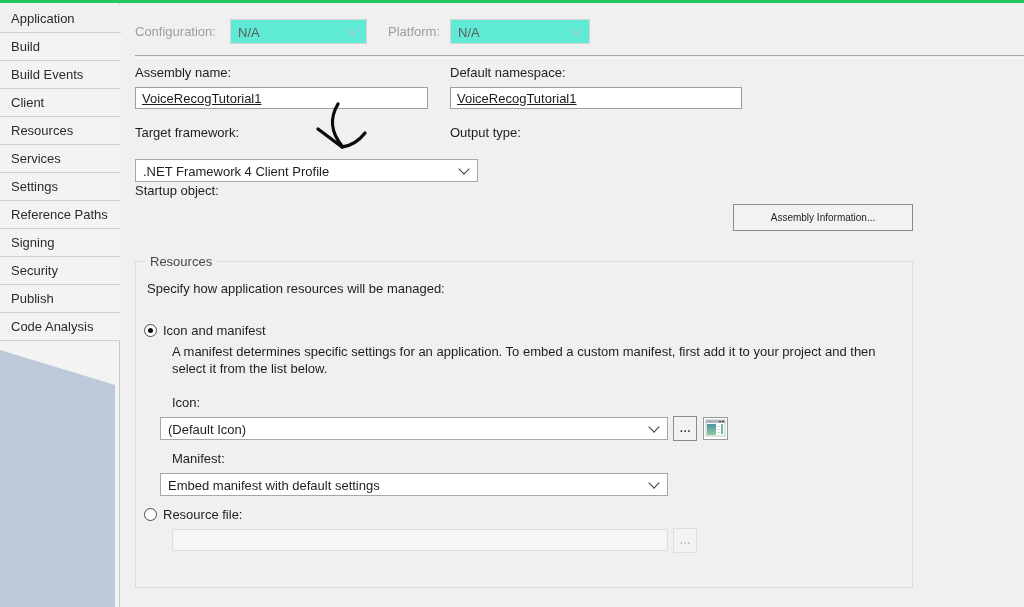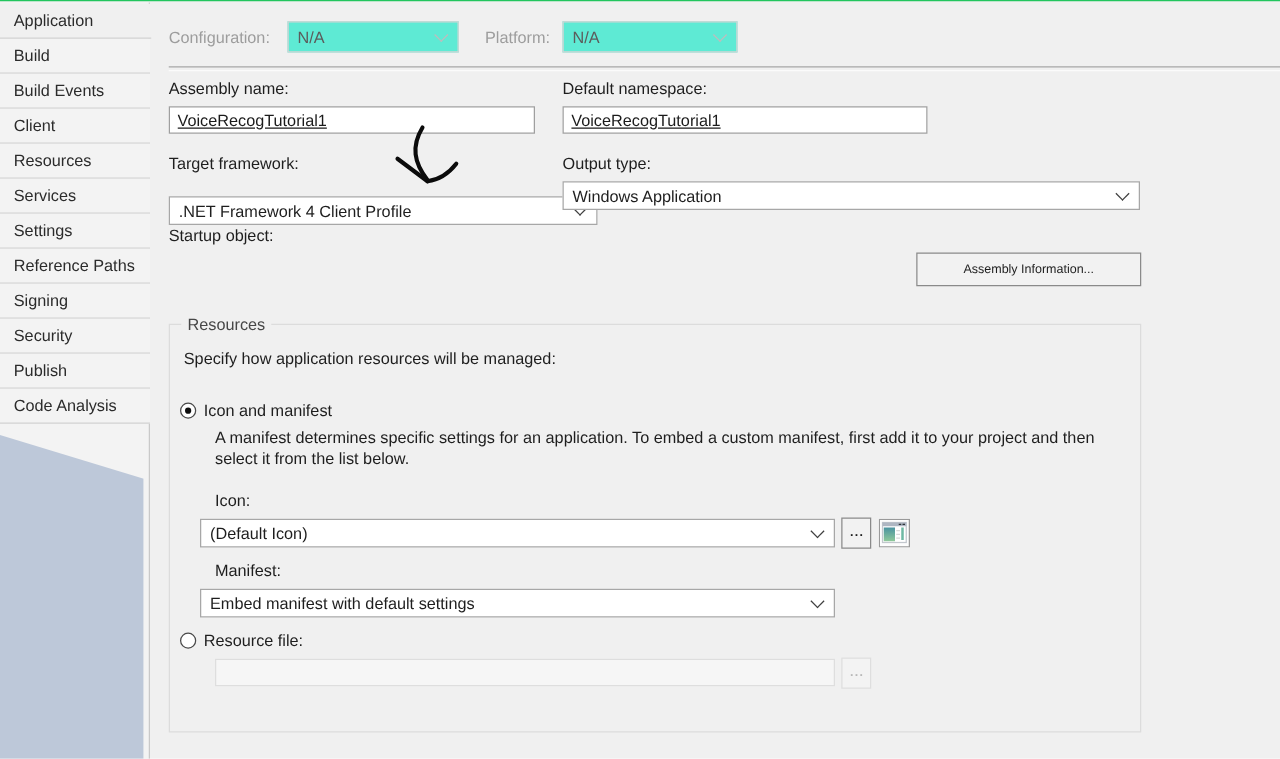--- a/index.html
+++ b/index.html
@@ -1,21 +1,21 @@
 <!DOCTYPE html>
 <html><head>
 <meta charset="utf-8">
 <style>
   html,body{margin:0;padding:0;}
   .page{
     position:relative;width:1024px;height:607px;overflow:hidden;
     background:#f0f0f0;
     font-family:"Liberation Sans","DejaVu Sans",sans-serif;
     font-size:13px;color:#1e1e1e;
-    border-top:1px solid #22c55e;
+    border-top:3px solid #22c55e;
     box-sizing:border-box;
   }
   
   .sidebar{position:absolute;left:0;top:1px;width:120px;height:606px;background:#f3f3f3;border-right:1px solid #c9c9c9;box-sizing:border-box;}
   .tabs{position:absolute;left:0;top:1px;width:120px;}
   .tab{height:28px;line-height:28px;padding-left:11px;border-bottom:1px solid #d2d2d2;color:#2b2b2b;cursor:default;box-sizing:border-box;background:#f3f3f3;}
   .tab.selected{background:#f0f0f0;width:121px;position:relative;z-index:3;}
   .sidebar-filler{
     position:absolute;left:0;top:344px;width:115px;height:263px;
     background:#bdc8d9;
@@ -87,24 +87,20 @@
   <div class="lbl" style="left:450px;top:62px;">Default namespace:</div>
   <input class="txtin" style="left: 450px; top: 84px; width: 292px; height: 22px;" value="VoiceRecogTutorial1">
 
   <div class="lbl" style="left:135px;top:122px;">Target framework:</div>
   <div class="combo" style="left:135px;top:144px;width:343px;height:23px;margin-top:12px;">
     <span class="combo-text">.NET Framework 4 Client Profile</span>
     <span class="chev"></span>
   </div>
 
   <div class="lbl" style="left:450px;top:122px;">Output type:</div>
-  <div class="combo" style="left:450px;top:144px;width:462px;height:23px;">
-    <span class="combo-text">Windows Application</span>
-    <span class="chev"></span>
-  </div>
 
   <svg class="annot" style="left:308px;top:98px;" width="70" height="55" viewBox="0 0 70 55">
     <g fill="none" stroke="#0b0b0b" stroke-width="3.3" stroke-linecap="round" stroke-linejoin="round">
       <path d="M 30 3 C 21 18, 23 31, 34 45"></path>
       <path d="M 10 28 L 34 46"></path>
       <path d="M 57 32 C 50 41, 42 45, 34 46"></path>
     </g>
   </svg>
 
   <div class="lbl" style="left:135px;top:180px;">Startup object:</div>

